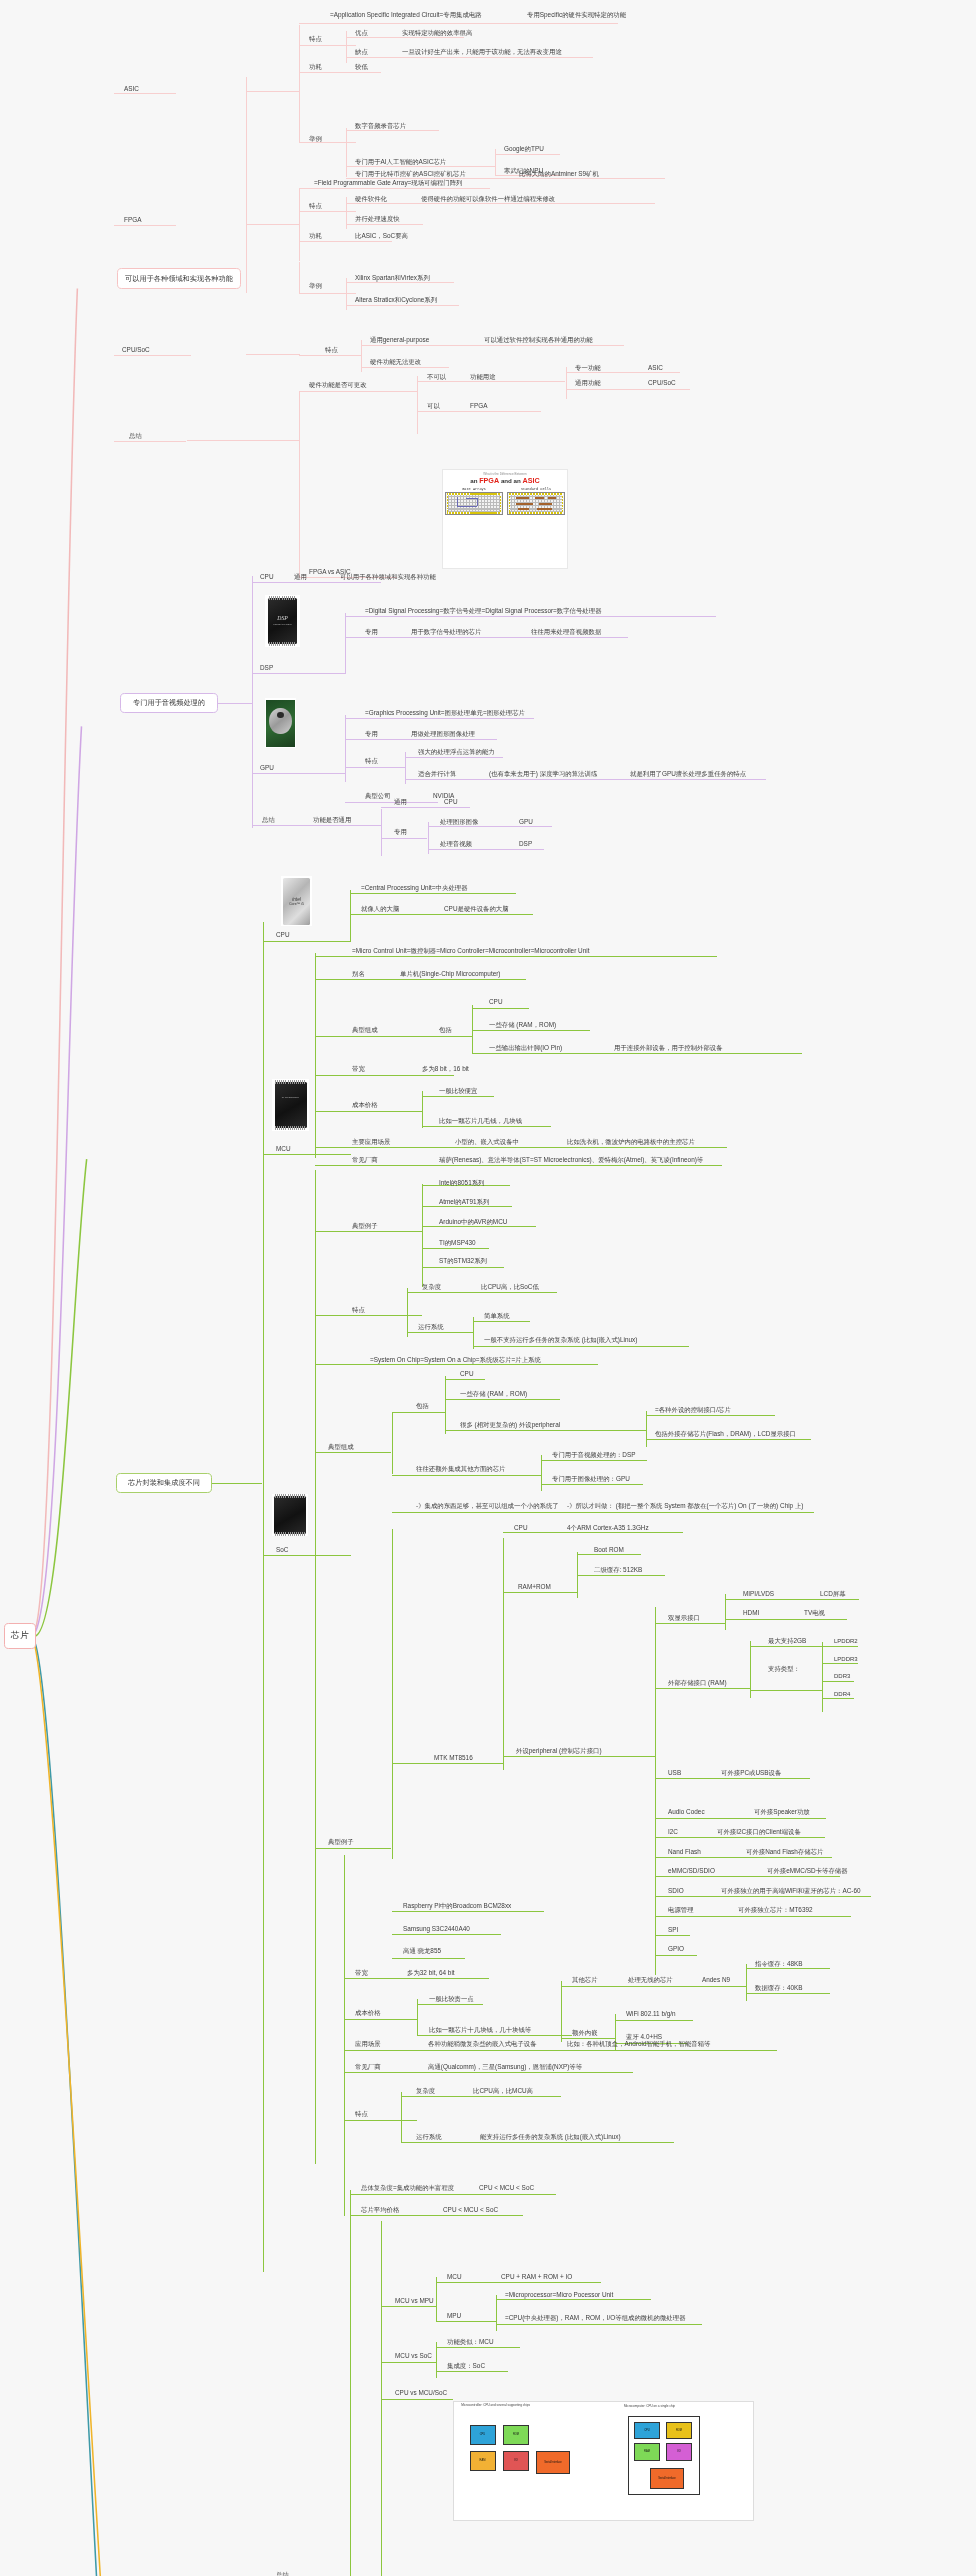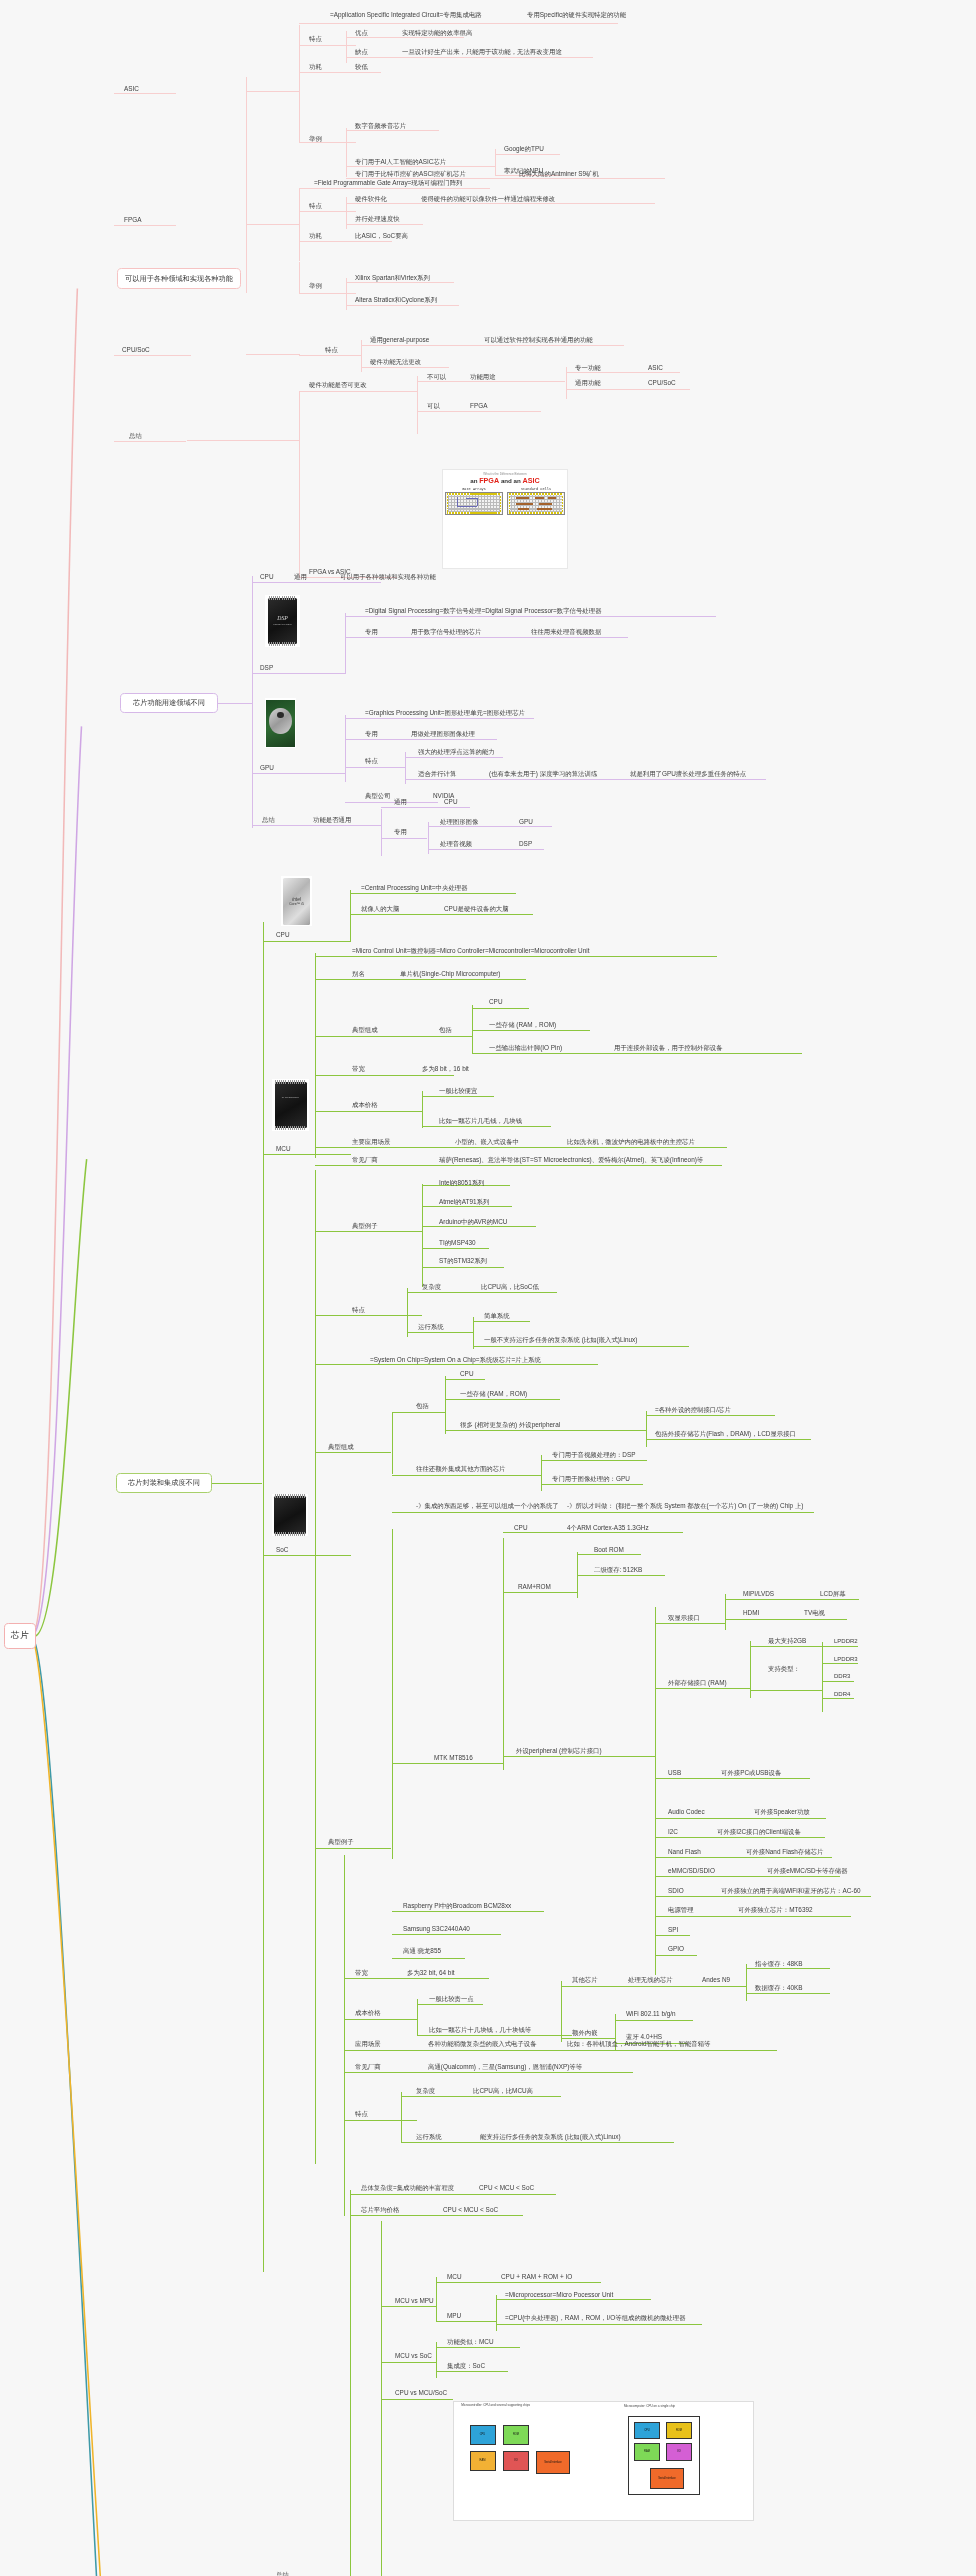--- a/index.html
+++ b/index.html
@@ -260,21 +260,21 @@
             <i style="left:10%;top:46%;width:34%;height:12%"></i>
             <i style="left:56%;top:46%;width:26%;height:12%"></i>
             <i style="left:14%;top:76%;width:22%;height:12%"></i>
             <i style="left:52%;top:76%;width:30%;height:12%"></i>
           </div>
         </div>
       </div>
     </div>
   </div>
 
-  <div class="l1 purple" style="left:120px;top:693px;width:98px;height:19.6px;">芯片功能用途领域不同</div>
+  <div class="l1 purple" style="left:120px;top:693px;width:98px;height:19.6px;">专门用于音视频处理的</div>
 
   <div class="v pu" style="left:252px;top:576px;height:252px;"></div>
   <div class="h pu" style="left:217px;top:703px;width:36px;"></div>
 
   <div class="n" style="left:260px;top:573px;">CPU</div>
   <div class="n" style="left:294px;top:573px;">通用</div>
   <div class="n" style="left:340px;top:573px;">可以用于各种领域和实现各种功能</div>
   <div class="ul pu" style="left:252px;top:582px;width:129px;"></div>
 
   <div class="pic" style="left:265px;top:595px;width:35px;height:52px;">

